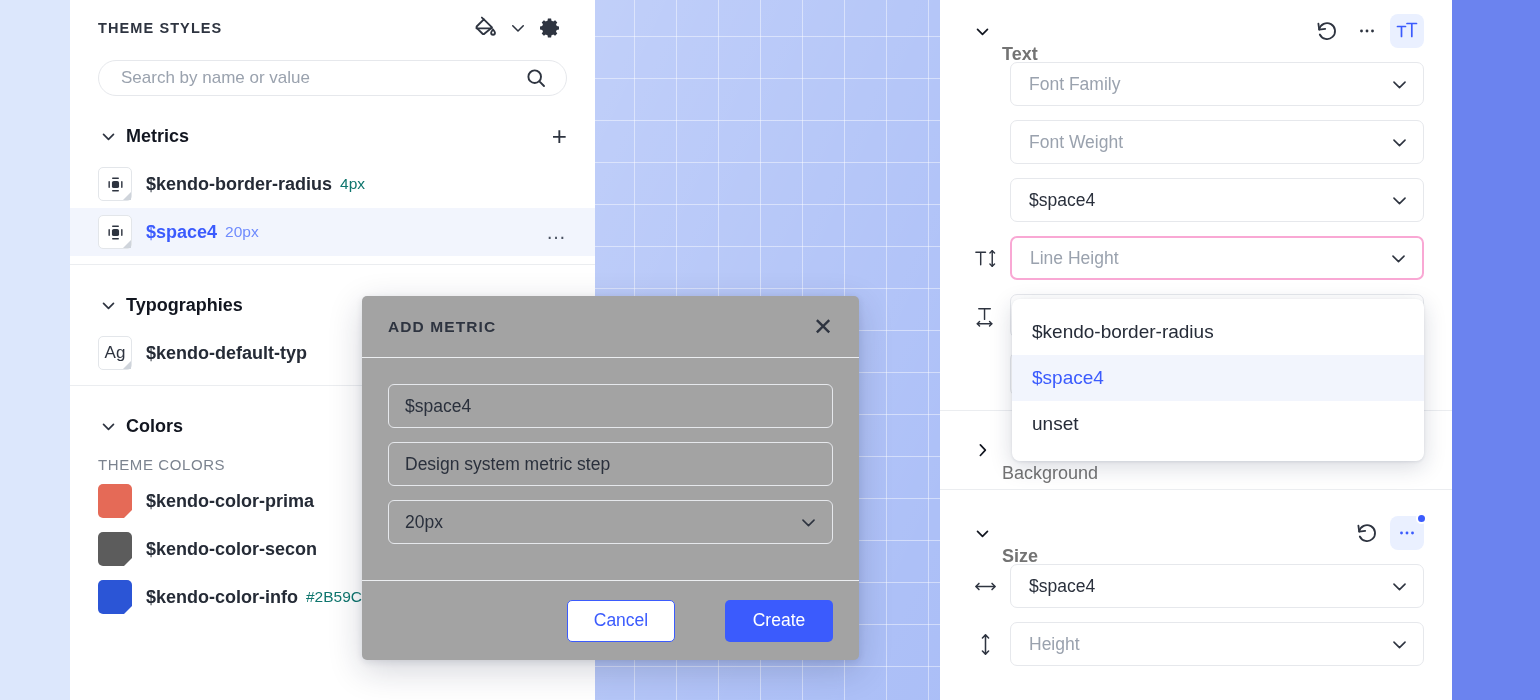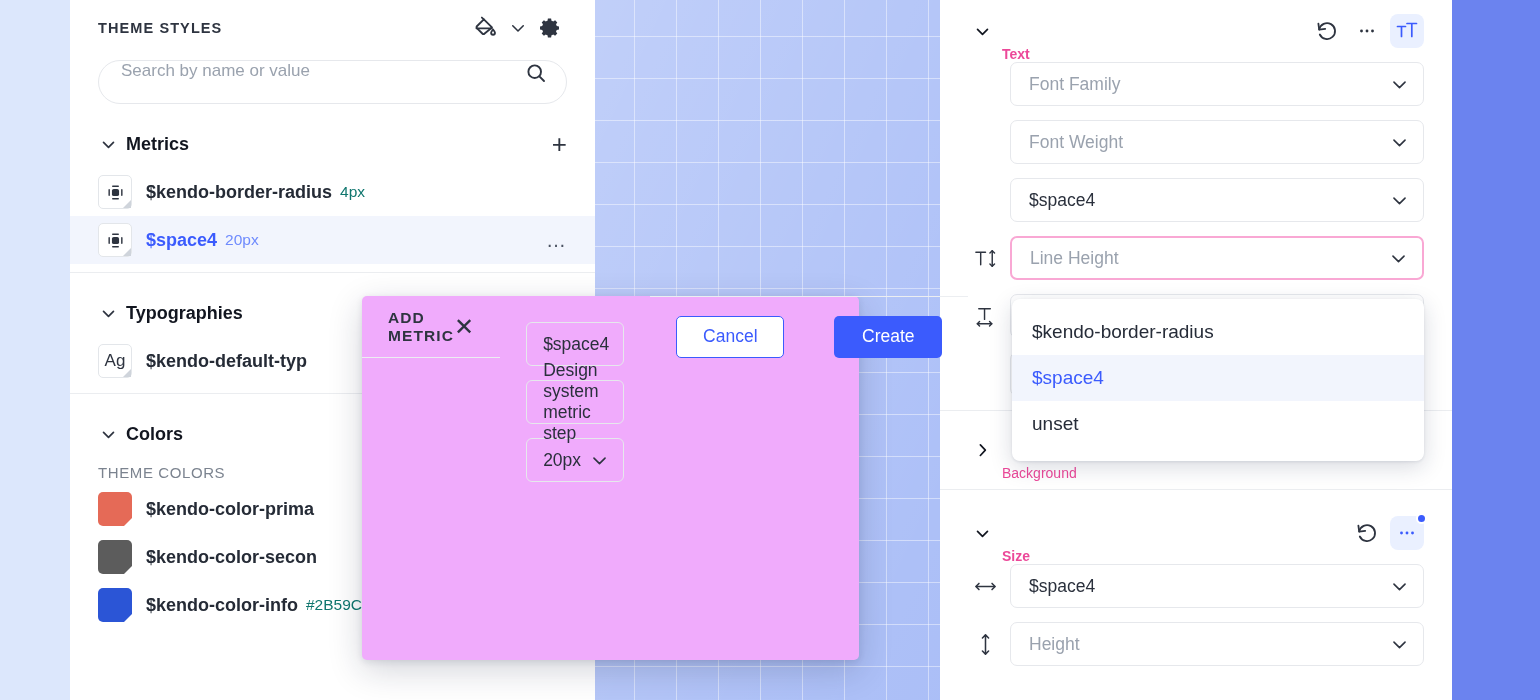--- a/index.html
+++ b/index.html
@@ -45,22 +45,22 @@
   }
   .lp-header-actions{ margin-left:auto; display:flex; align-items:center; gap:4px; }
   .icon-btn{
     width:34px; height:34px; display:flex; align-items:center; justify-content:center;
     border-radius:6px; color:#2e3440; cursor:pointer;
   }
   .icon-btn.small{ width:22px; }
 
   .search-wrap{ padding:4px 28px 0 28px; }
   .search-box{
-    position:relative; height:44px; border:1px solid #e6e8ec; border-radius:22px;
-    display:flex; align-items:flex-start; padding:0 18px 0 22px;
+    position:relative; height:36px; border:1px solid #e6e8ec; border-radius:22px;
+    display:flex; align-items:center; padding:0 18px 0 22px;
   }
   .search-box input{
     border:0; outline:0; flex:1; font-size:17px; color:#2e3440;
     font-family:"Liberation Sans", sans-serif; background:transparent;
   }
   .search-box input::placeholder{ color:#9aa2ae; }
 
   .section-head{
     display:flex; align-items:center; padding:0 28px; height:48px; margin-top:16px;text-align:right;
   }
@@ -107,21 +107,21 @@
   .sub-label{ padding:6px 28px 4px; font-size:15px; letter-spacing:.6px; color:#7b838f; }
 
   
   .right-panel{
     position:absolute; left:940px; top:0; width:512px; height:700px;
     background:#fff; overflow:visible;
   }
   .rp-section-head{
     display:flex; align-items:center; height:62px; padding:0 28px 0 32px;
   }
-  .rp-title{ font-size:14px; font-weight:700; color:#ec4899; margin-left:10px;margin-top:46px; }
+  .rp-title{ font-size:18px; font-weight:700; color:#737373; margin-left:10px;margin-top:46px; }
   .rp-title.collapsed{ font-weight:400; }
   .rp-actions{ margin-left:auto; display:flex; align-items:center; gap:6px; }
   .act{
     width:34px; height:34px; display:flex; align-items:center; justify-content:center;
     border-radius:8px; color:#2e3440; cursor:pointer; position:relative;
   }
   .act.tinted{ background:#eaf0ff; color:#3b5bfd; }
   .act .badge{
     position:absolute; right:-3px; top:-3px; width:11px; height:11px;
     border-radius:50%; background:#3b5bfd; border:2px solid #fff;
@@ -146,23 +146,23 @@
     background:#fff; border-radius:8px;
     box-shadow:0 6px 22px rgba(25,35,70,.17), 0 1px 3px rgba(25,35,70,.10);
     padding:10px 0 14px 0; z-index:40;
   }
   .dd-item{ height:46px; display:flex; align-items:center; padding:0 20px; font-size:19px; color:#262c38; cursor:pointer;}
   .dd-item.sel{ background:#f2f5fd; color:#3b5bfd; }
 
   
   .modal{
     position:absolute; left:362px; top:296px; width:497px; height:364px;
-    background:#f0abfc; border-radius:5px;
+    background:#a3a3a3; border-radius:5px;
     box-shadow:0 10px 34px rgba(20,28,60,.19), 0 2px 7px rgba(20,28,60,.10);
-    z-index:60; display:flex; flex-direction:row;
+    z-index:60; display:flex; flex-direction:column;
   }
   .modal-head{ height:62px; display:flex; align-items:center; padding:0 26px; border-bottom:1px solid #eceef1; }
   .modal-title{ font-size:15.5px; font-weight:700; letter-spacing:1.1px; color:#2e3440; }
   .modal-x{ margin-left:auto; font-size:24px; color:#2e3440; line-height:1; cursor:pointer; font-weight:300;}
   .modal-body{ flex:1; padding:26px 26px 0 26px; }
   .m-input{
     height:44px; border:1px solid #e6e8ec; border-radius:6px; display:flex; align-items:center;
     padding:0 14px 0 16px; margin-bottom:14px; font-size:17.5px; color:#2a303c;
   }
   .m-input .cv{ margin-left:auto; color:#2e3440; display:flex; }

